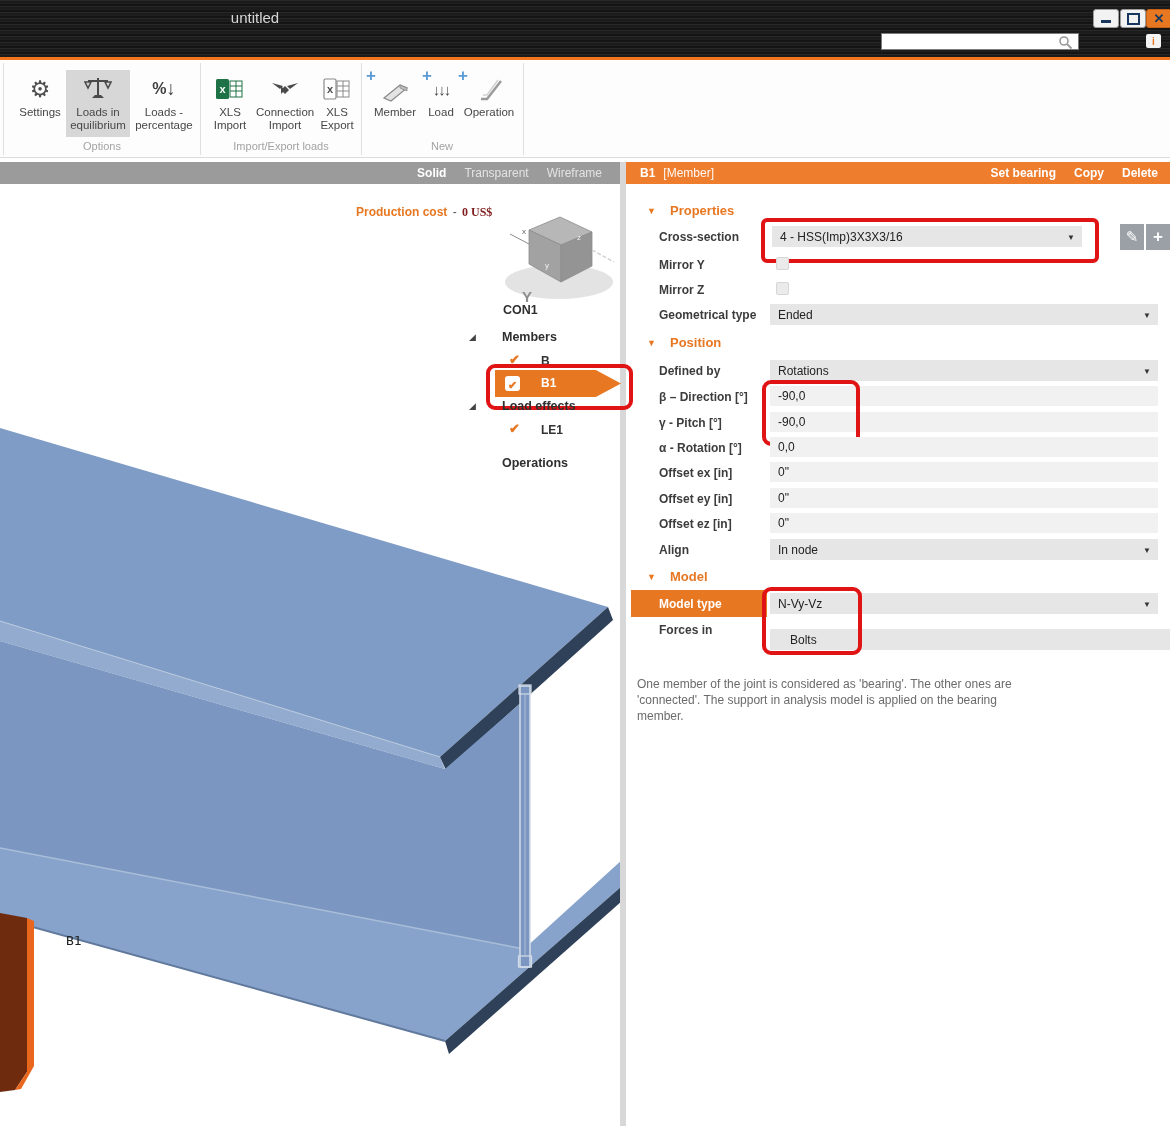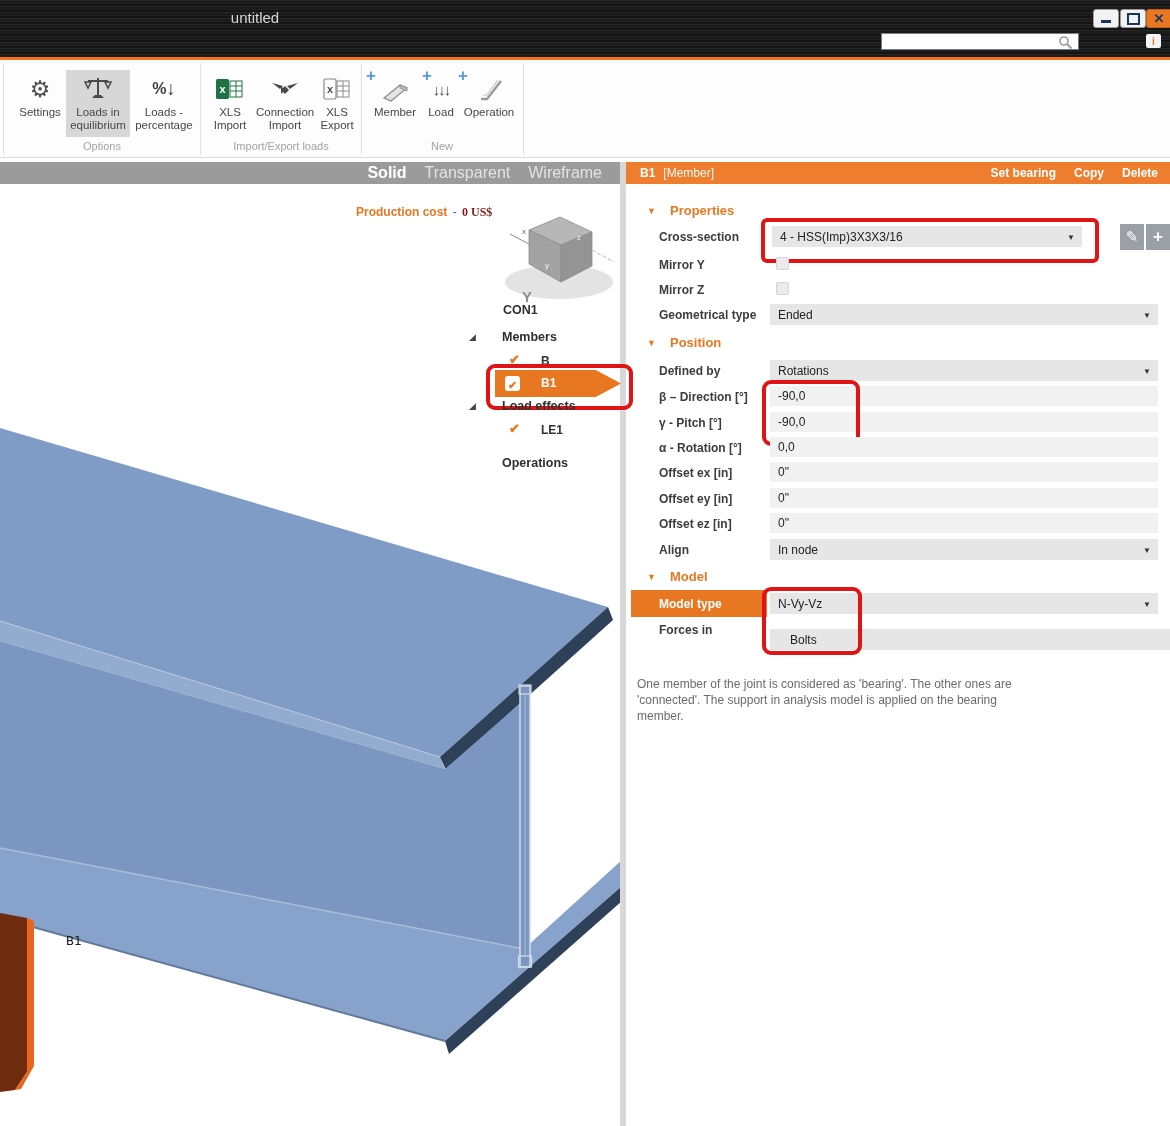--- a/index.html
+++ b/index.html
@@ -18,21 +18,21 @@
   .ribbon{left:0;top:60px;width:1170px;height:98px;background:#fdfdfd;border-bottom:1px solid #dcdcdc;box-sizing:border-box;}
   .rdiv{top:63px;width:1px;height:92px;background:#e0e0e0;}
   .rbtn{text-align:center;color:#474747;}
   .rbtn .lbl{font-size:11.5px;line-height:12.5px;white-space:pre-line;color:#474747;}
   .ricon{height:34px;display:flex;align-items:center;justify-content:center;position:relative;}
   .grouplbl{font-size:11px;color:#a3a3a3;text-align:center;}
   .plus{position:absolute;left:-2px;top:-6px;color:#5b9bd5;font-size:17px;font-weight:bold;}
   
   .viewhdr{left:0;top:162px;width:620px;height:22px;background:#9b9b9b;display:flex;align-items:center;
     justify-content:flex-end;gap:18px;padding-right:18px;box-sizing:border-box;}
-  .vtab{font-size:16px;color:#e3e3e3;}
+  .vtab{font-size:12px;color:#e3e3e3;}
   .vtab.active{color:#fff;font-weight:bold;}
   .vdivider{left:620px;top:162px;width:6px;height:964px;background:#d8d8d8;}
   
   .panelhdr{left:626px;top:162px;width:544px;height:22px;background:#ee7d2d;color:#fff;display:flex;align-items:center;
     padding:0 12px 0 14px;box-sizing:border-box;font-size:12px;}
   .pact{font-weight:bold;margin-left:18px;}
   .sec-tri{color:#e87722;font-size:9px;}
   .sec-title{color:#e87722;font-weight:bold;font-size:13px;}
   .plabel{font-size:12px;color:#3c3c3c;font-weight:bold;}
   .dd{background:#e6e6e6;height:21px;font-size:12px;color:#222;display:flex;align-items:center;

